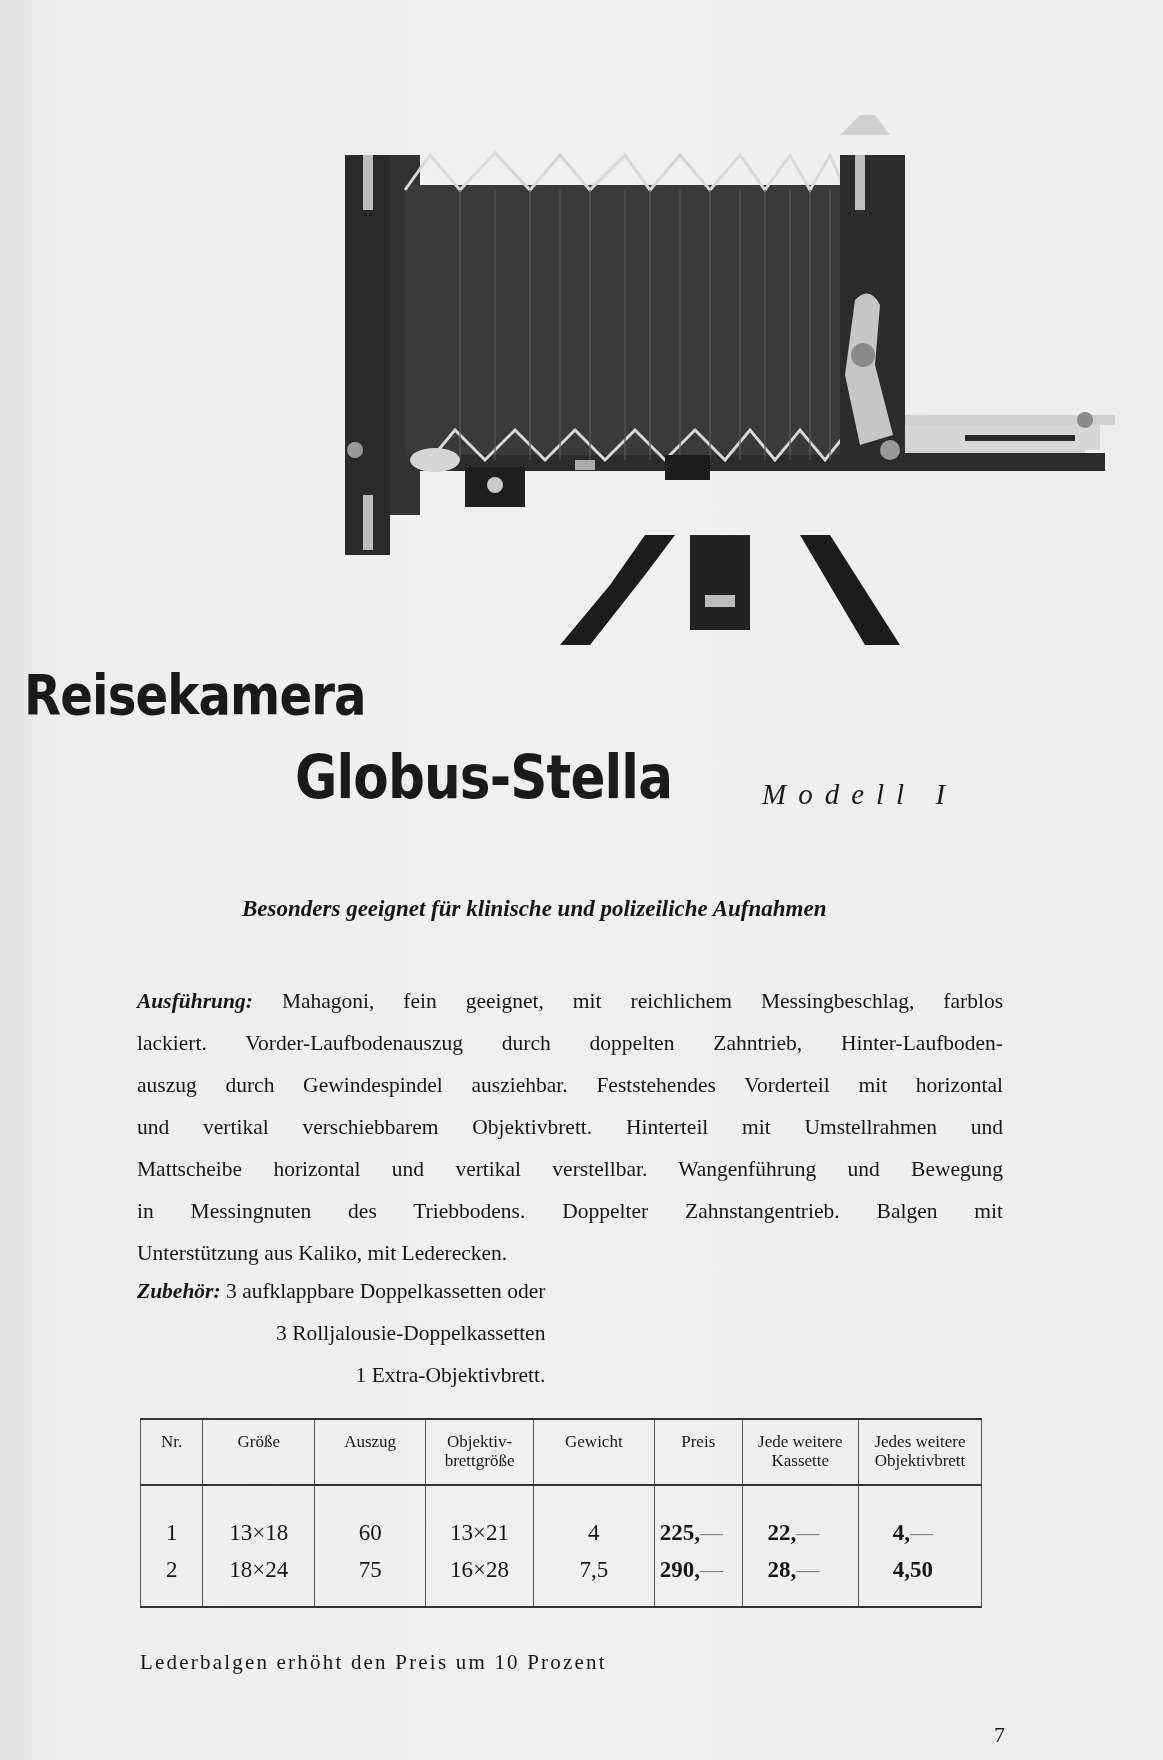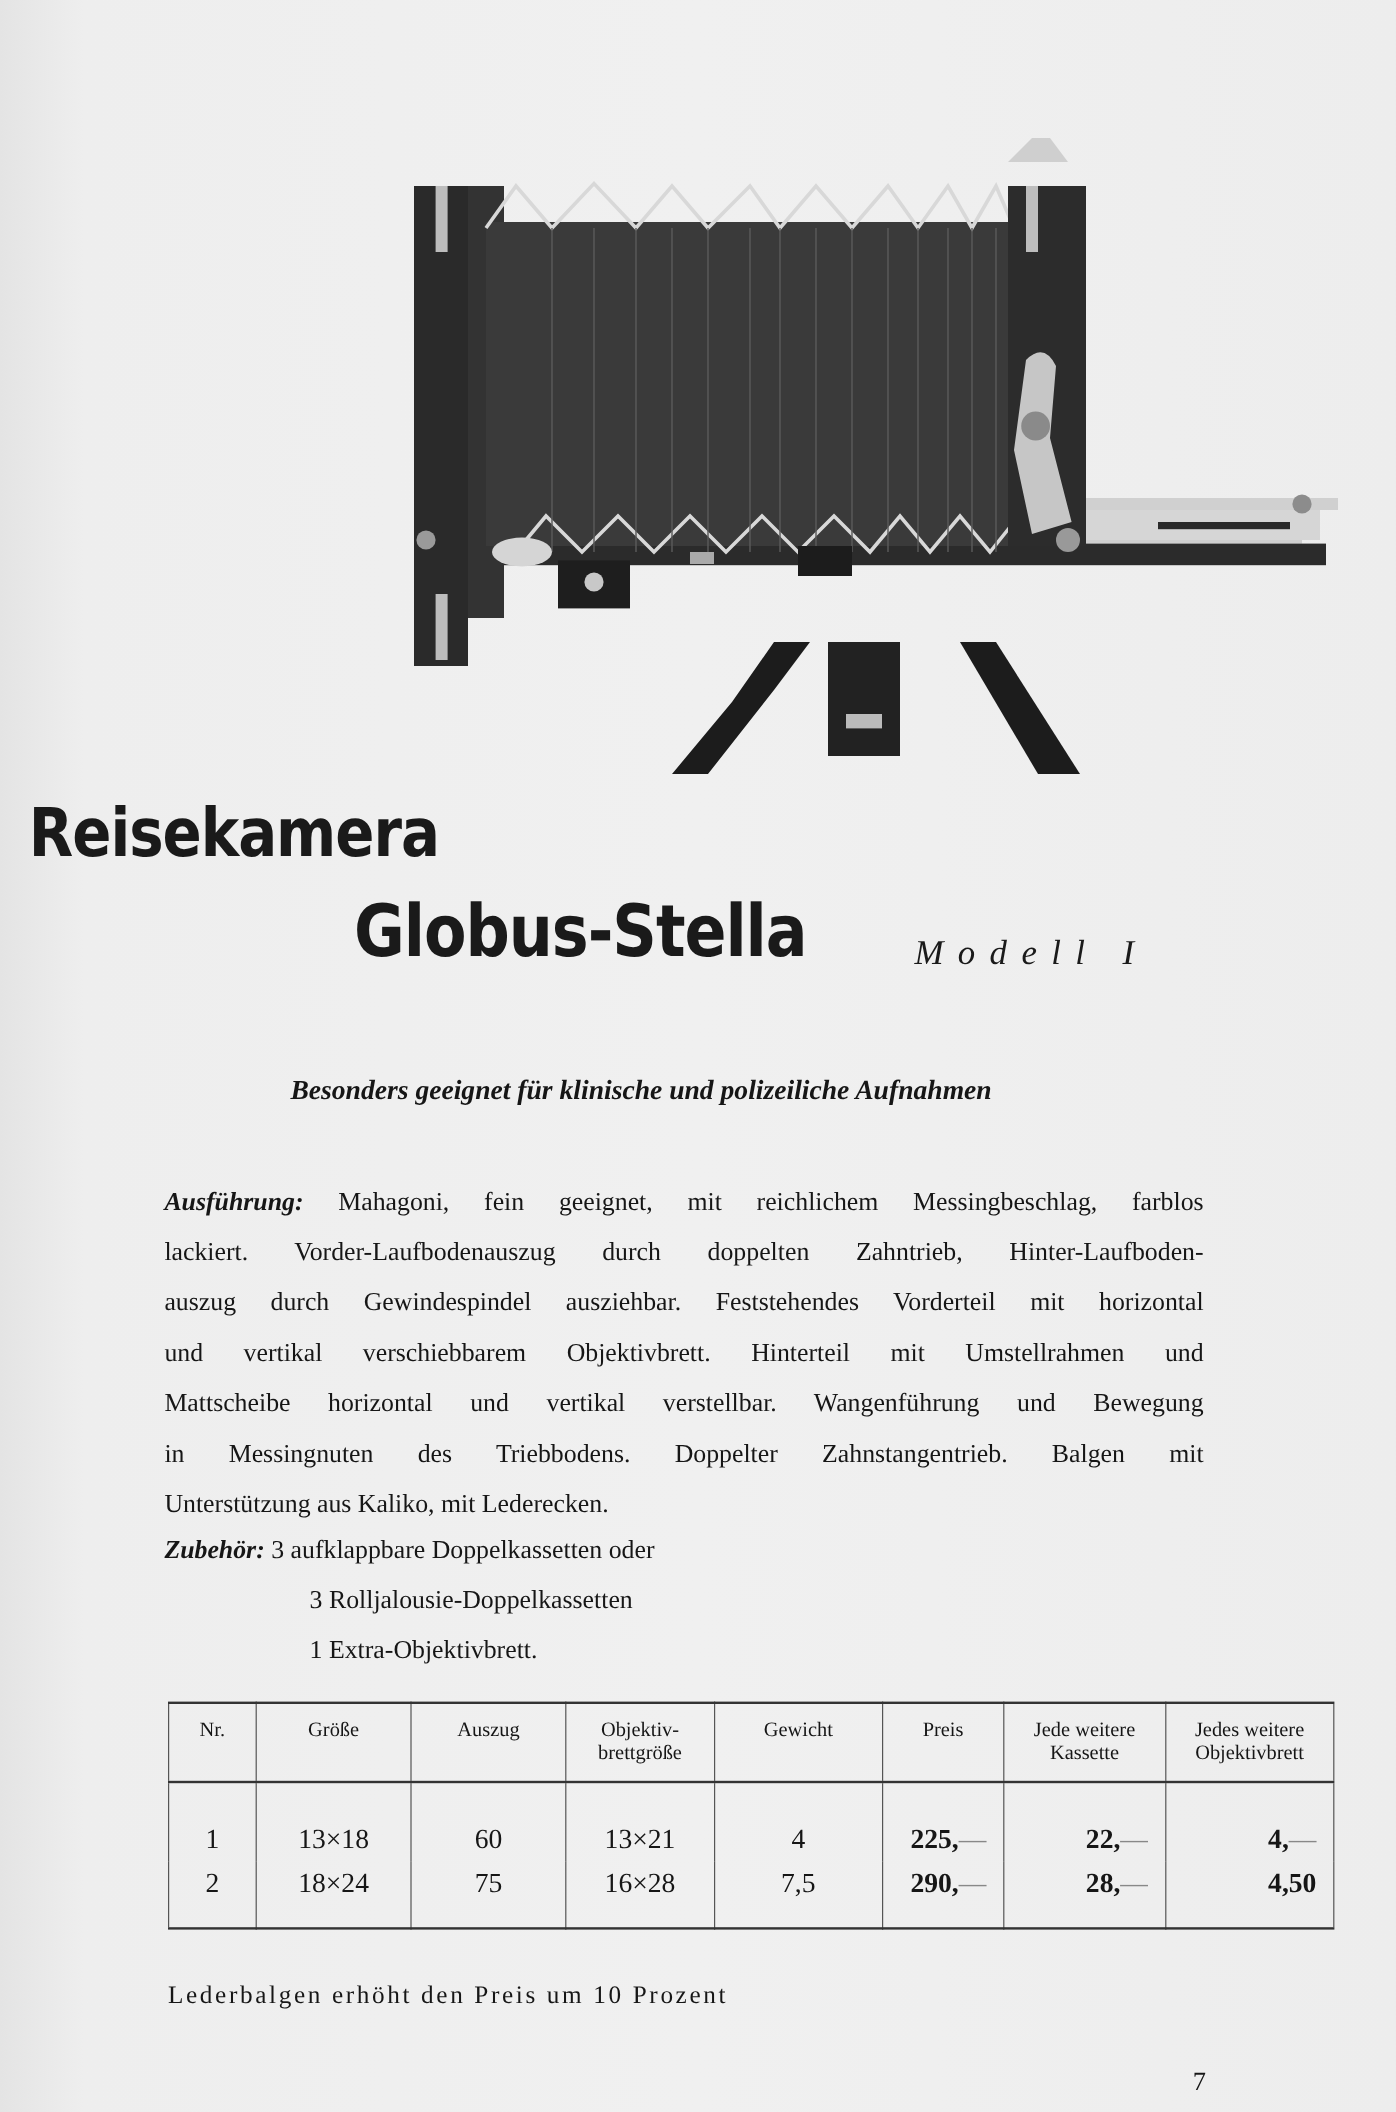--- a/index.html
+++ b/index.html
@@ -44,38 +44,38 @@
   
   .body-text {
     position: absolute; left: 137px; top: 980px; width: 866px;
     font-size: 21.5px; line-height: 42px; text-align: justify;
   }
   .body-text .line { display: block; text-align-last: justify; white-space: nowrap; }
   .body-text .line.last { text-align-last: left; }
   .lbl { font-style: italic; font-weight: bold; margin-top: 48px; }
 
   .acc { position: absolute; left: 137px; top: 1270px; font-size: 21.5px; line-height: 42px; }
-  .acc .row { display: block; white-space: nowrap; }
+  .acc .row { display: block; white-space: nowrap; text-align: right; }
   .acc .indent { padding-left: 121px; }
 
   
   .spec {
-    position: absolute; left: 140px; top: 1418px; width: 972px;
+    position: absolute; left: 140px; top: 1418px; width: 842px;
     border-collapse: collapse; font-size: 17px;
     border-top: 2px solid #333; border-bottom: 2px solid #333;
     border-left: 1px solid #555; border-right: 1px solid #555;
   }
   .spec th, .spec td { border-left: 1px solid #555; text-align: center; padding: 0; }
   .spec thead tr.h1 th { height: 52px; vertical-align: top; padding-top: 12px; font-weight: normal; line-height: 19px; }
   .spec thead tr.h2 th { height: 30px; vertical-align: bottom; padding-bottom: 4px; font-weight: normal; border-top: none; }
   .spec thead { border-bottom: 2px solid #333; }
   .spec tbody td { font-size: 23px; height: 37px; }
   .spec tbody tr:first-child td { padding-top: 28px; }
   .spec tbody tr:last-child td { padding-bottom: 18px; }
-  .spec td.money { font-weight: bold; text-align: right; padding-right: 14px; }
+  .spec td.money { font-weight: bold; padding-right: 14px; }
   .dash { color: #888; font-weight: normal; }
 
   .note {
     position: absolute; left: 140px; top: 1650px;
     font-size: 21px; letter-spacing: 2.2px; white-space: nowrap;
   }
   .pagenum { position: absolute; left: 994px; top: 1722px; font-size: 22px; }
 </style>
 </head>
 <body>

